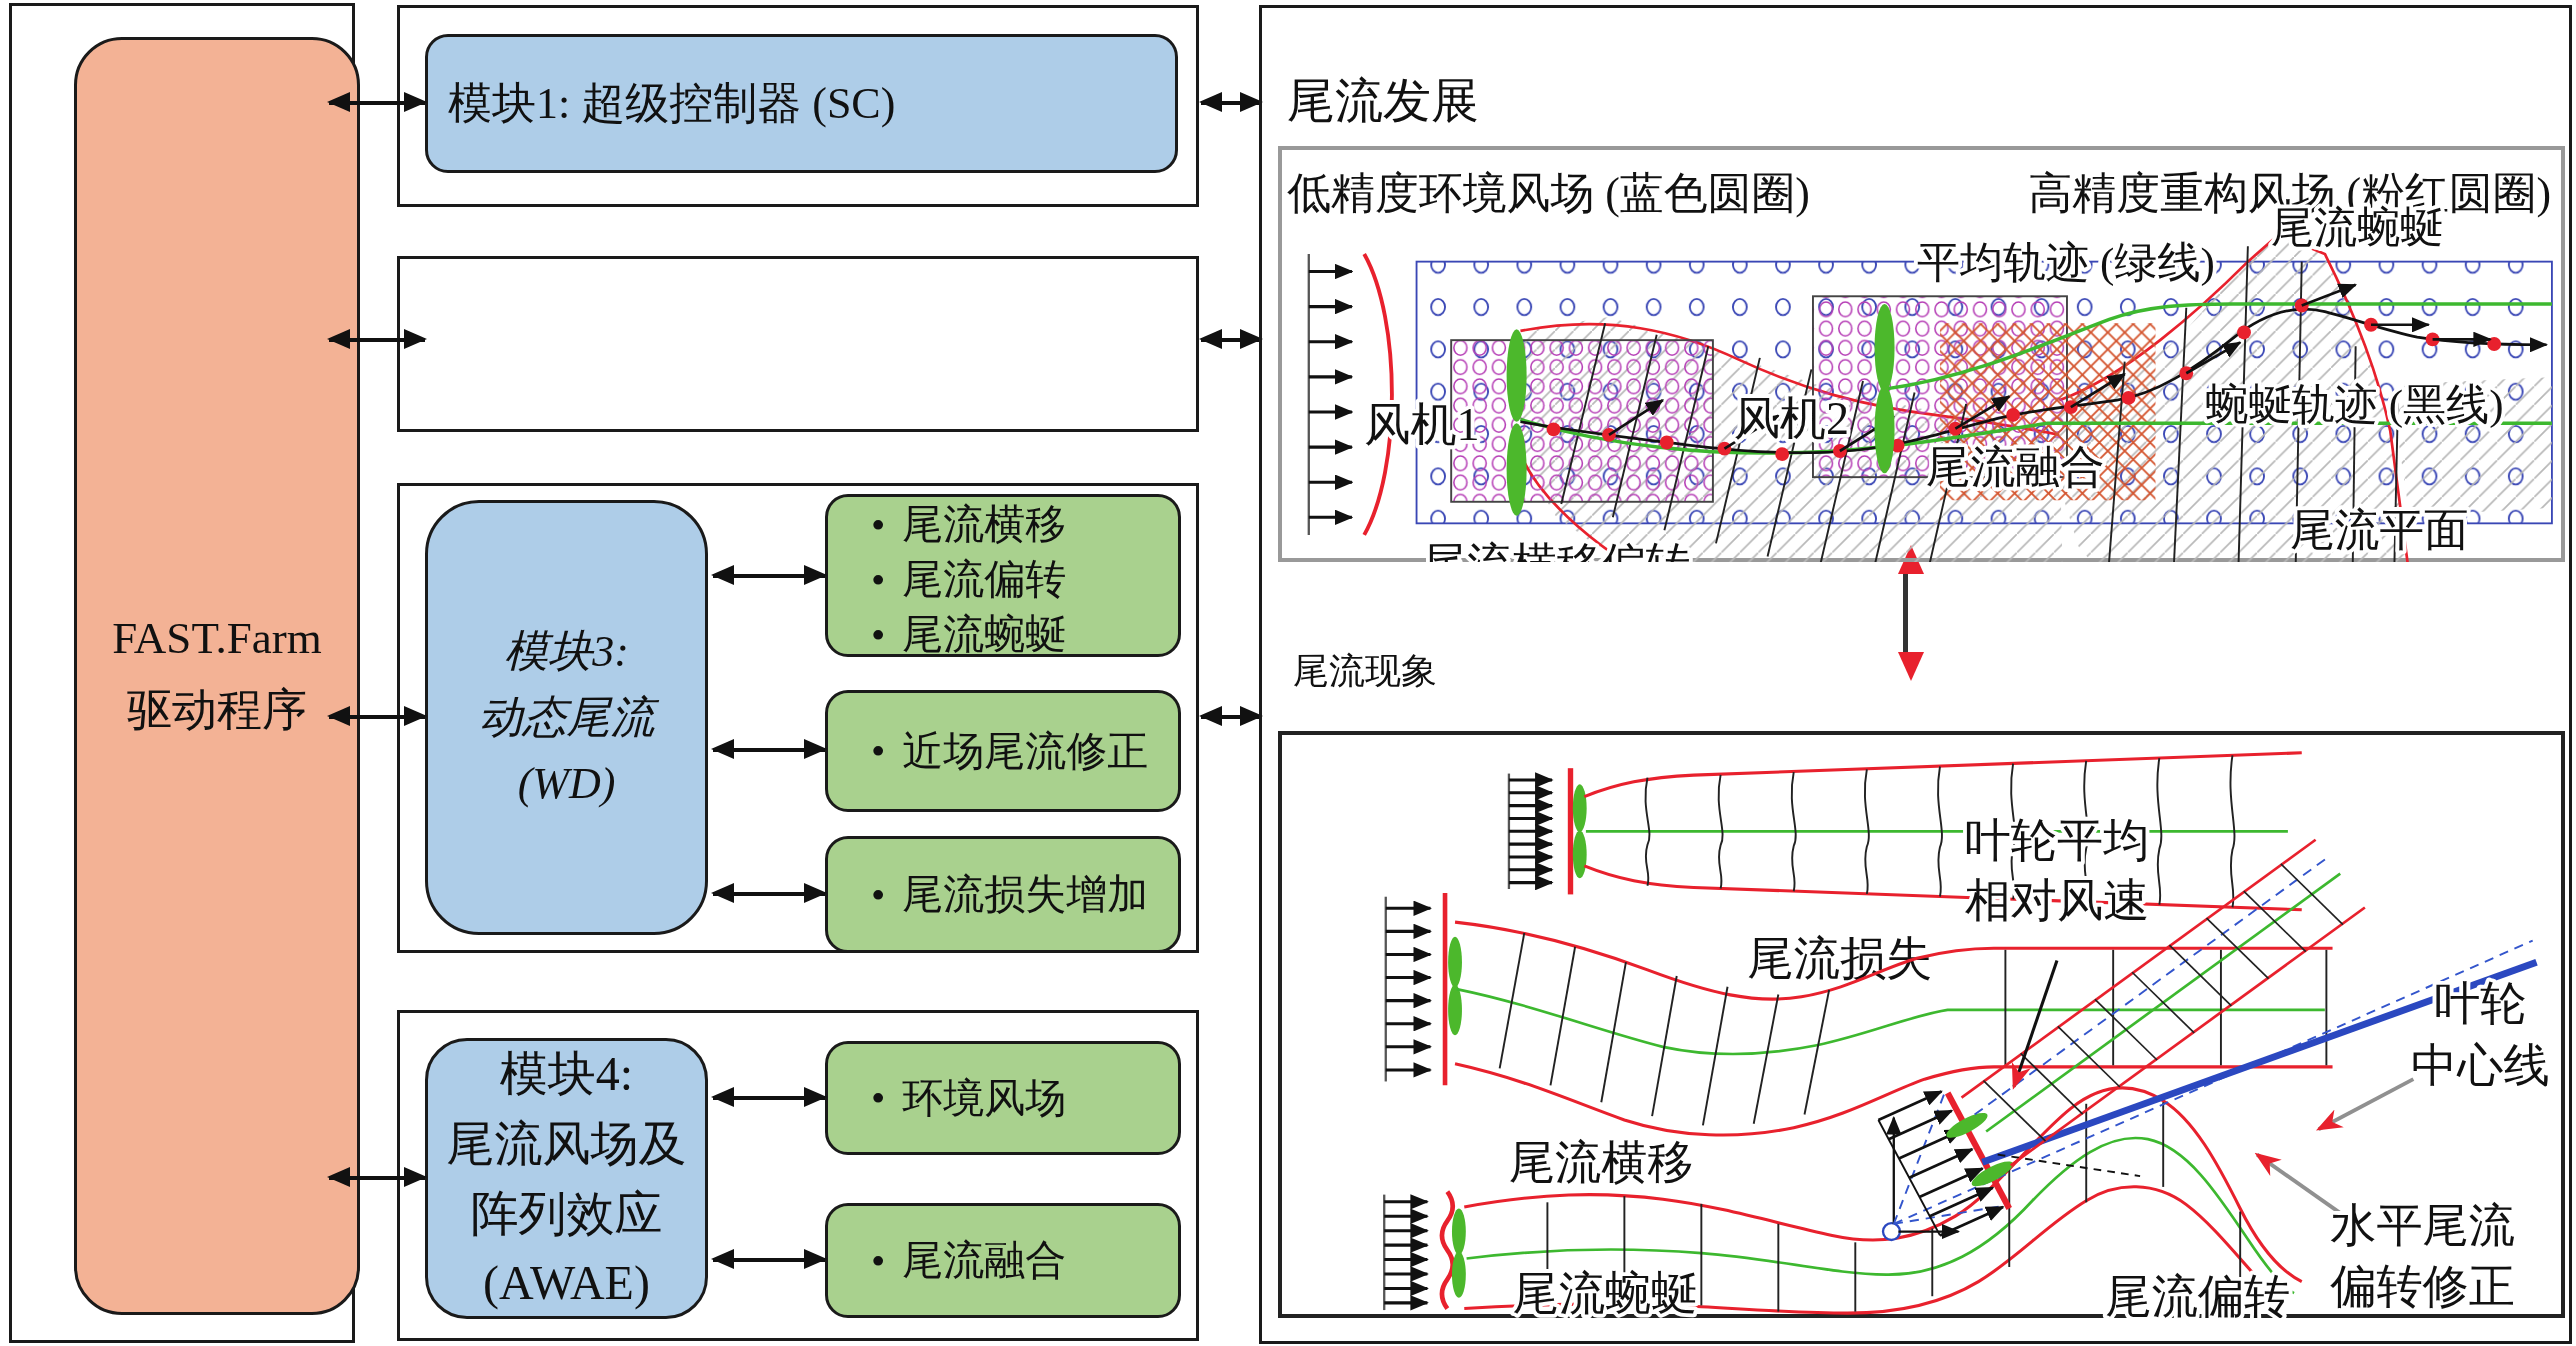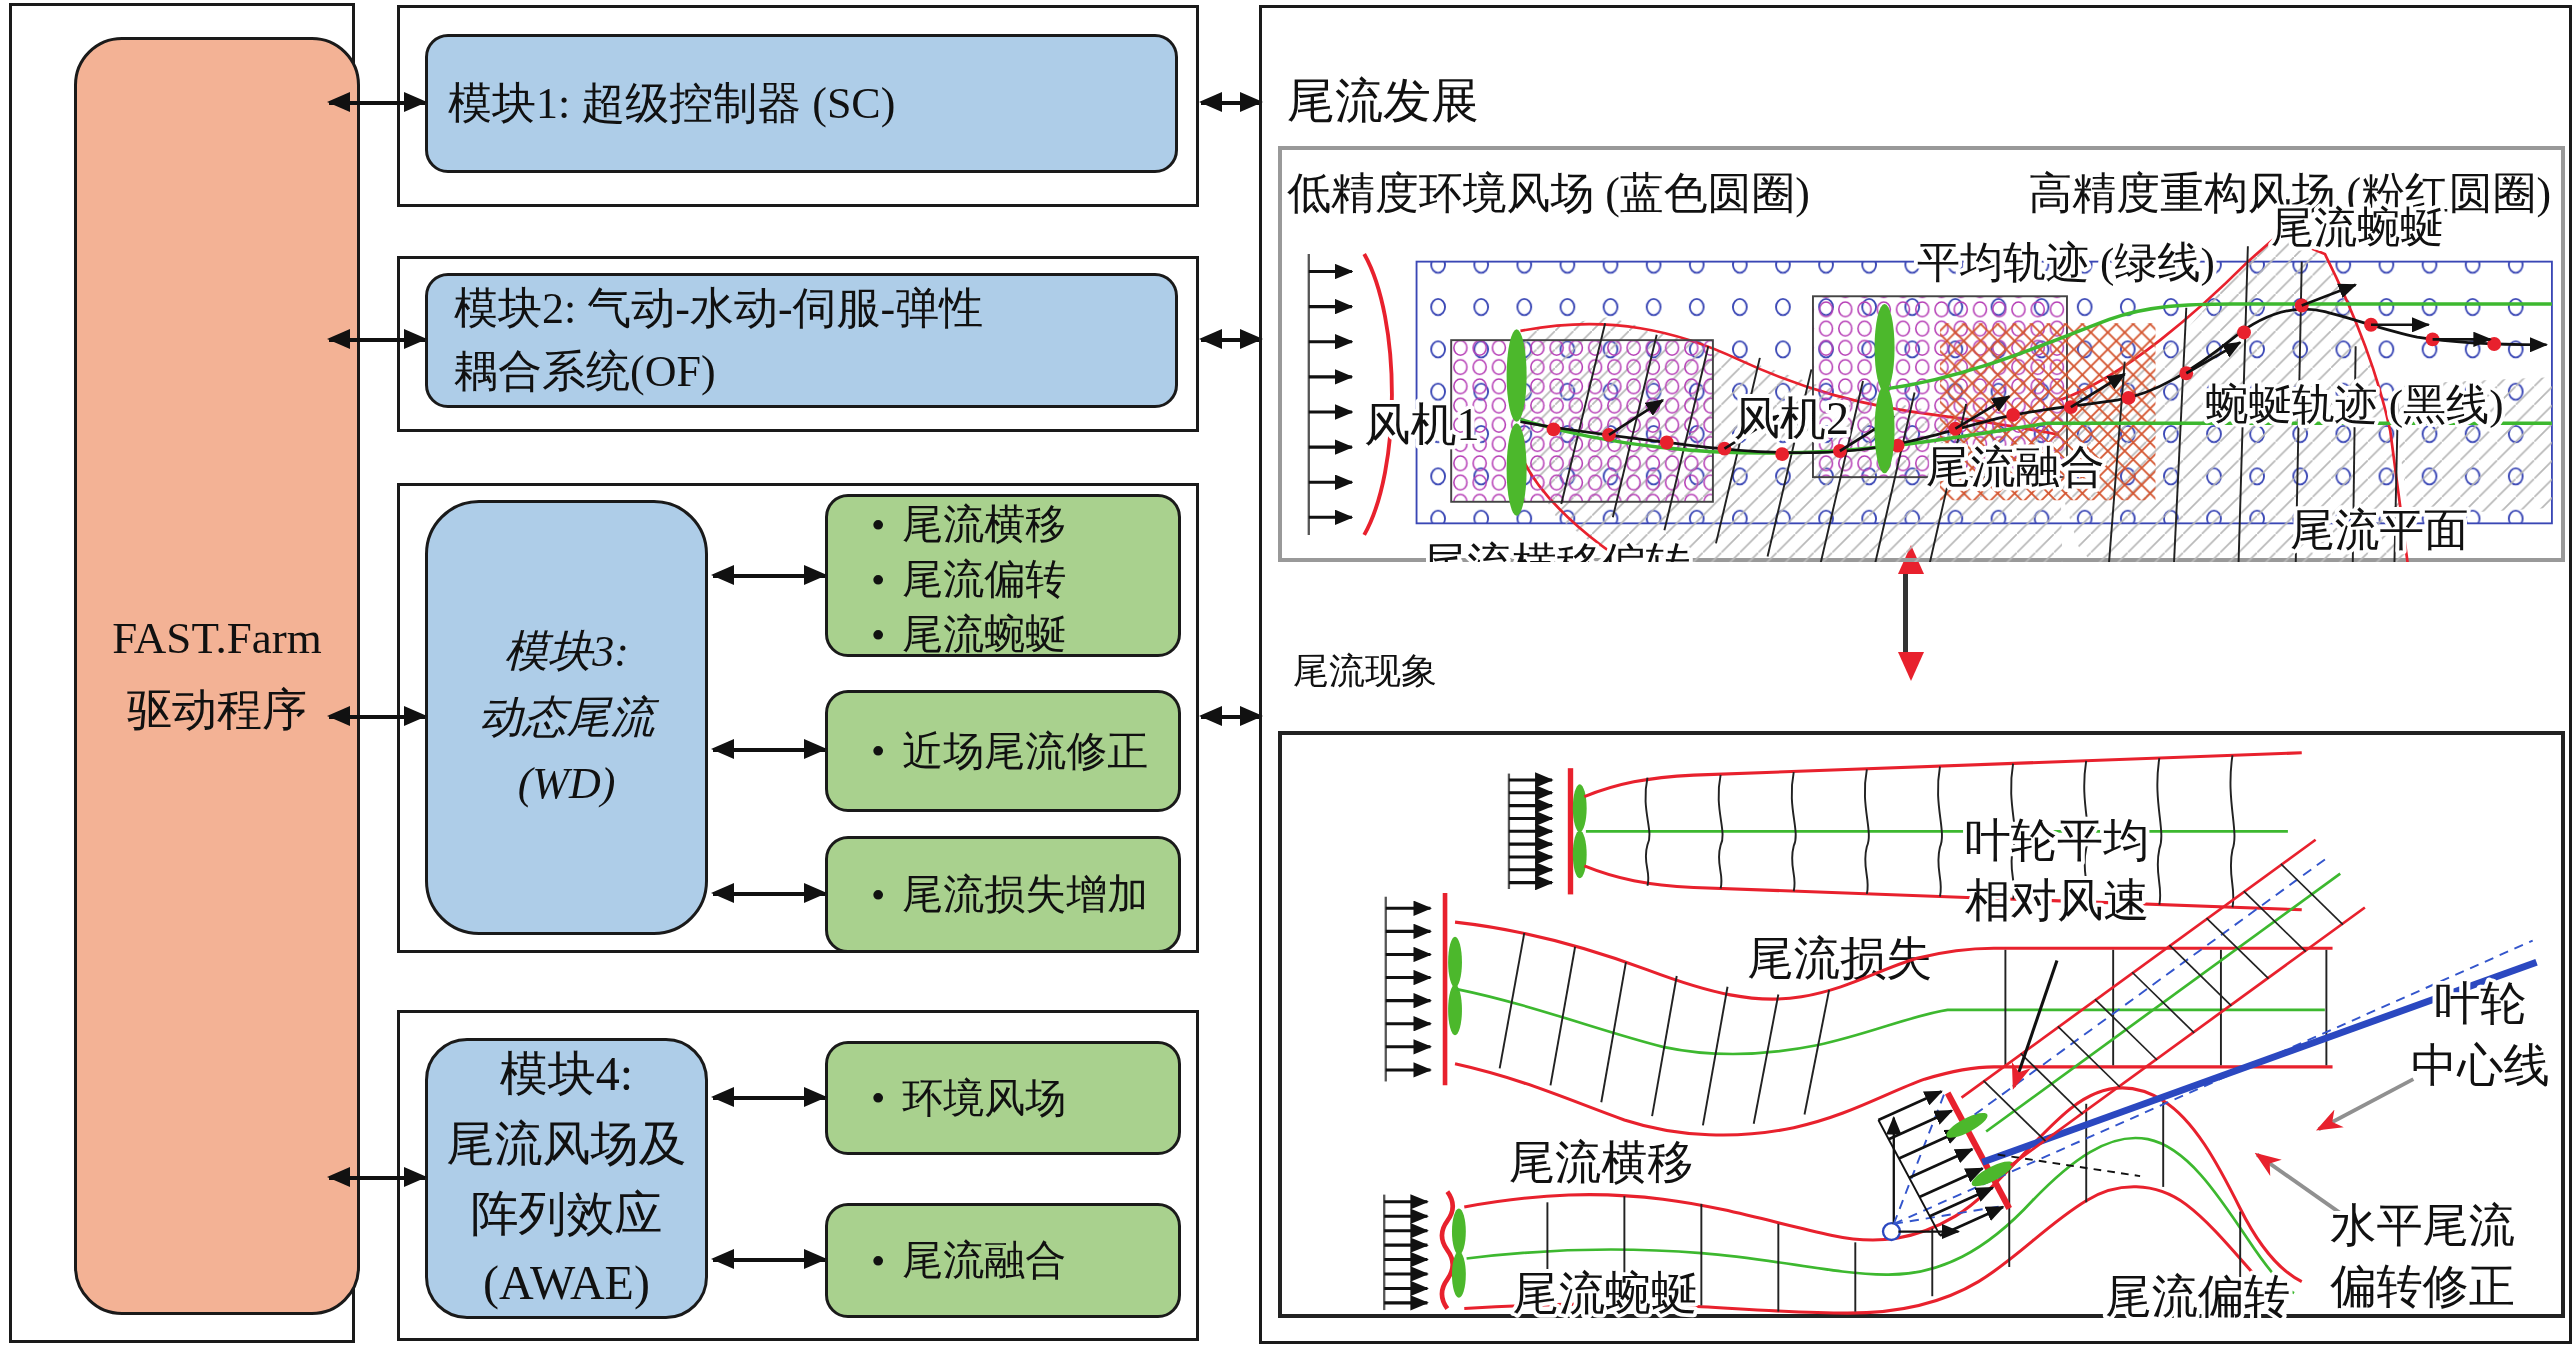--- a/index.html
+++ b/index.html
@@ -45,24 +45,20 @@
 
   <div class="frame" style="left:397px;top:4.6px;width:802px;height:202px;"></div>
   <div class="frame" style="left:397px;top:256px;width:802px;height:176px;"></div>
   <div class="frame" style="left:397px;top:483px;width:802px;height:470px;"></div>
   <div class="frame" style="left:397px;top:1010px;width:802px;height:331px;"></div>
 
   <div class="roundbox bluebox ltext" style="left:425px;top:34px;width:753px;height:139px;font-size:44px;padding-left:20px;">
     <div>模块1: 超级控制器 (SC)</div>
   </div>
 
-  <div class="roundbox bluebox ltext" style="left:425px;top:273px;width:753px;height:135px;font-size:44px;padding-left:26px;line-height:1.42;">
-    <div>模块2: 气动-水动-伺服-弹性</div>
-    <div>耦合系统(OF)</div>
-  </div>
 
   <div class="roundbox bluebox ctext" style="left:425px;top:500px;width:283px;height:435px;border-radius:54px;font-size:44px;line-height:1.5;font-style:italic;">
     <div>模块3:</div>
     <div>动态尾流</div>
     <div>(WD)</div>
   </div>
 
   <div class="roundbox greenbox" style="left:825px;top:494px;width:356px;height:163px;display:flex;flex-direction:column;justify-content:space-evenly;">
     <div class="bul">
         <span>•</span>

